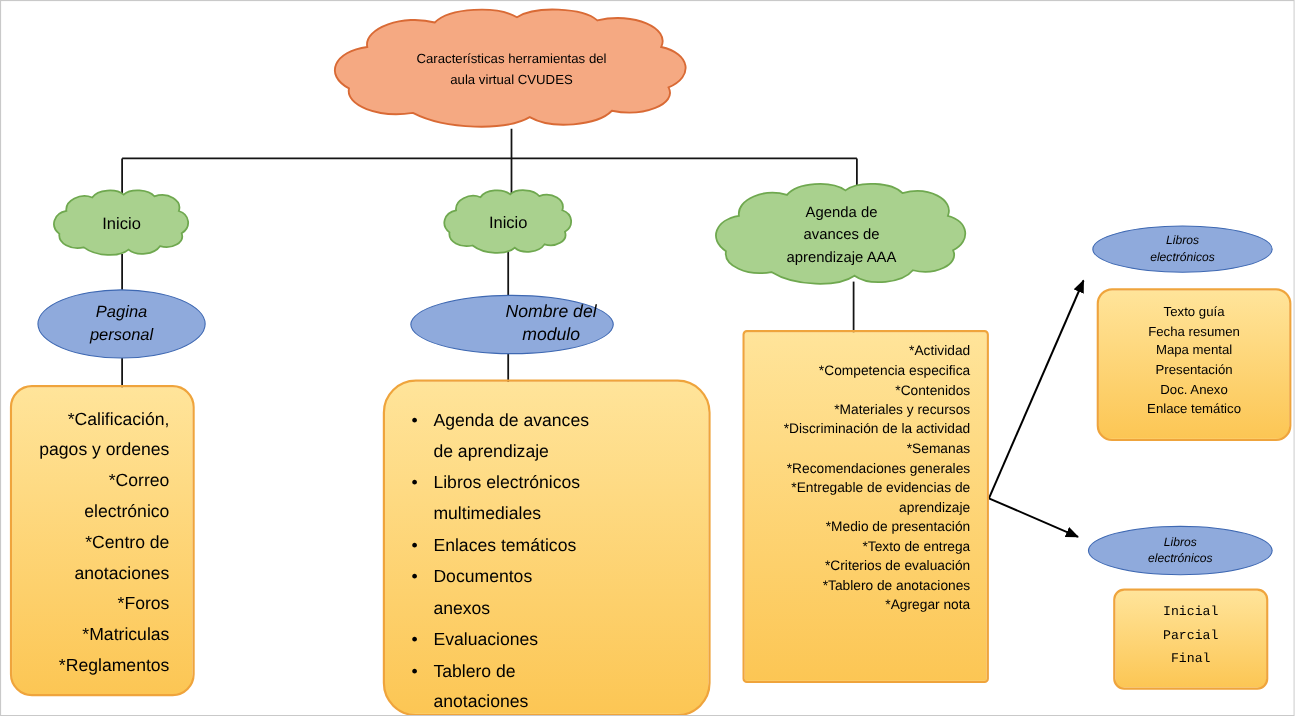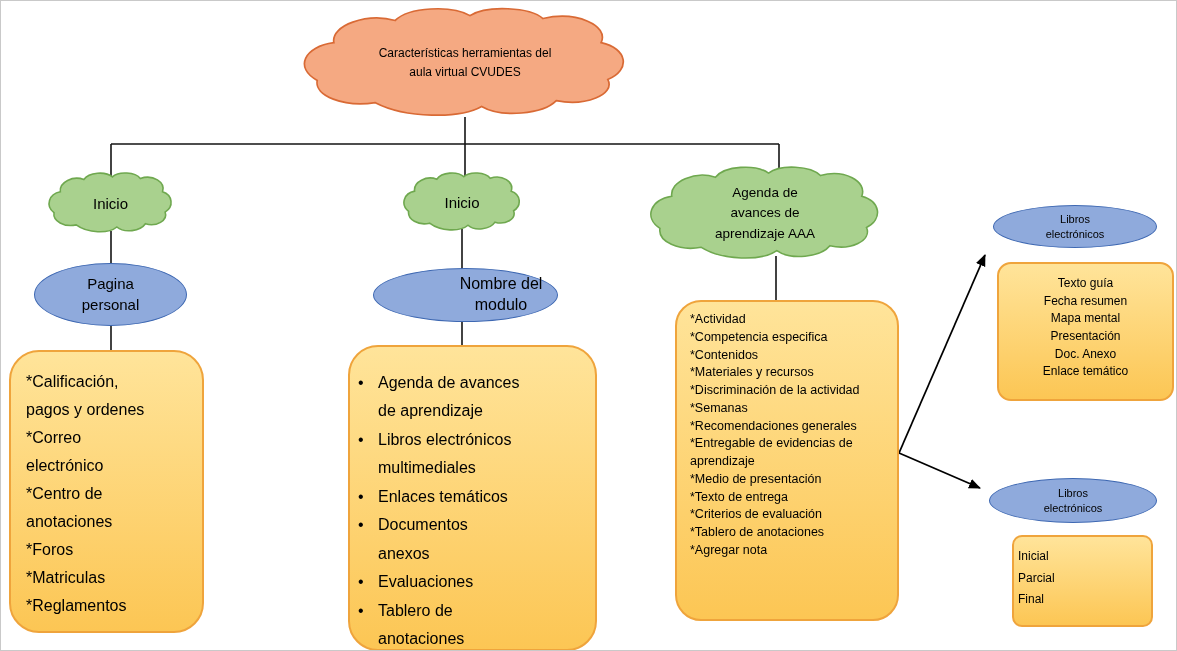--- a/index.html
+++ b/index.html
@@ -9,44 +9,44 @@
     font-family:"Liberation Sans", sans-serif;color:#000;
   }
   .connectors{position:absolute;left:0;top:0;width:1177px;height:651px;z-index:1;}
   .node{position:absolute;z-index:2;display:flex;align-items:center;justify-content:center;text-align:center;box-sizing:border-box;}
   
   .cloud svg.cloud-shape{position:absolute;left:0;top:0;width:100%;height:100%;overflow:visible;}
   .cloud .cloud-label{position:relative;z-index:1;}
   .cloud-orange svg.cloud-shape{fill:#F5A982;stroke:#D96A35;stroke-width:1.7;}
   .cloud-green  svg.cloud-shape{fill:#A9D18E;stroke:#6FA84F;stroke-width:1.6;}
   
-  .ellipse{border-radius:50%;background:#8FAADC;border:1.6px solid #3E68B2;}
+  .ellipse{border-radius:50%;background:#8FAADC;border:1.6px solid #3E68B2;font-style:italic;}
   
   .obox{
     position:absolute;z-index:2;box-sizing:border-box;
     background:linear-gradient(180deg,#FFE49A 0%,#FCC654 100%);
     border:2px solid #EFA43C;
   }
   .li{white-space:normal;}
   
-  .box1{left:8px;top:349px;width:195px;height:283px;border-radius:30px;padding:16px 0 0 15px;}
+  .box1{left:8px;top:349px;width:168px;height:283px;border-radius:20px;padding:16px 0 0 15px;text-align:right;}
   .box1 .li{width:128px;font-size:16px;line-height:1.75;}
   
-  .box2{left:347px;top:344px;width:249px;height:306px;border-radius:30px;padding:22px 0 0 8px;}
+  .box2{left:347px;top:344px;width:298px;height:306px;border-radius:30px;padding:22px 0 0 24px;}
   .b2row{display:flex;font-size:16px;line-height:1.78;}
   .b2row .bullet{width:20px;flex:0 0 20px;}
   .b2row .bullet::before{content:"\2022";}
   .b2row .b2text{width:142px;}
   
-  .box3{left:674px;top:299px;width:224px;height:321px;border-radius:26px;padding:9px 0 0 13px;}
+  .box3{left:674px;top:299px;width:224px;height:321px;border-radius:4px;padding:9px 0 0 13px;text-align:right;}
   .box3 .li{width:192px;font-size:12.5px;line-height:1.42;}
   
   .boxR1{left:996px;top:261px;width:177px;height:139px;border-radius:14px;padding:11px 6px 0 6px;text-align:center;}
   .boxR1 .li{font-size:12px;line-height:1.47;}
-  .boxR2{left:1011px;top:534px;width:141px;height:92px;border-radius:10px;padding:9px 4px 0 4px;}
+  .boxR2{left:1011px;top:534px;width:141px;height:92px;border-radius:10px;padding:9px 4px 0 4px;text-align:center;font-family:Liberation Mono, monospace;}
   .boxR2 .li{font-size:12px;line-height:1.8;}
 </style>
 </head>
 <body>
 
 <div class="canvas">
 
   <svg width="0" height="0" style="position:absolute" aria-hidden="true">
     <defs>
       <path id="cloudPath" vector-effect="non-scaling-stroke" d="M46 101 C27 106 9 94 11 78 C-3 65 3 43 21 39 C19 21 41 8 58 16 C66 2 92 0 103 11 C113 0 139 2 147 14 C167 6 187 21 182 39 C198 45 200 67 186 77 C191 93 172 105 155 99 C147 113 122 117 110 105 C97 118 64 117 46 101 Z"></path>

